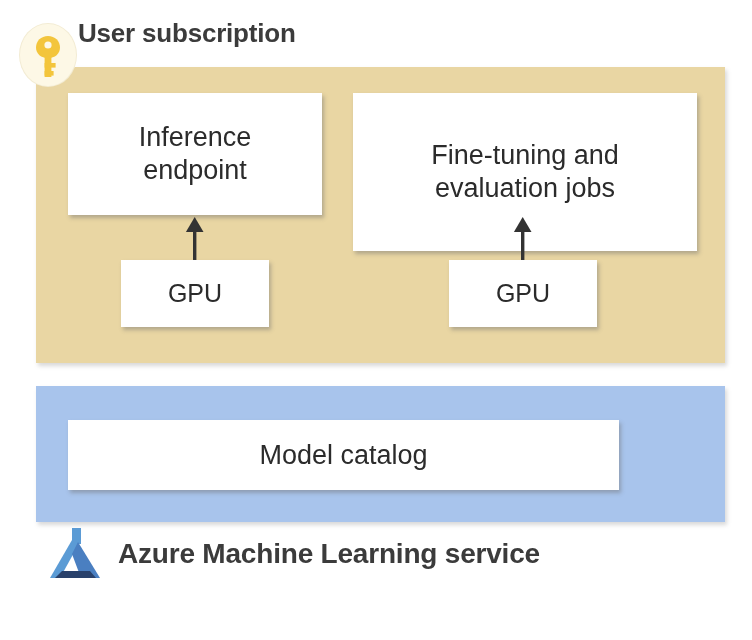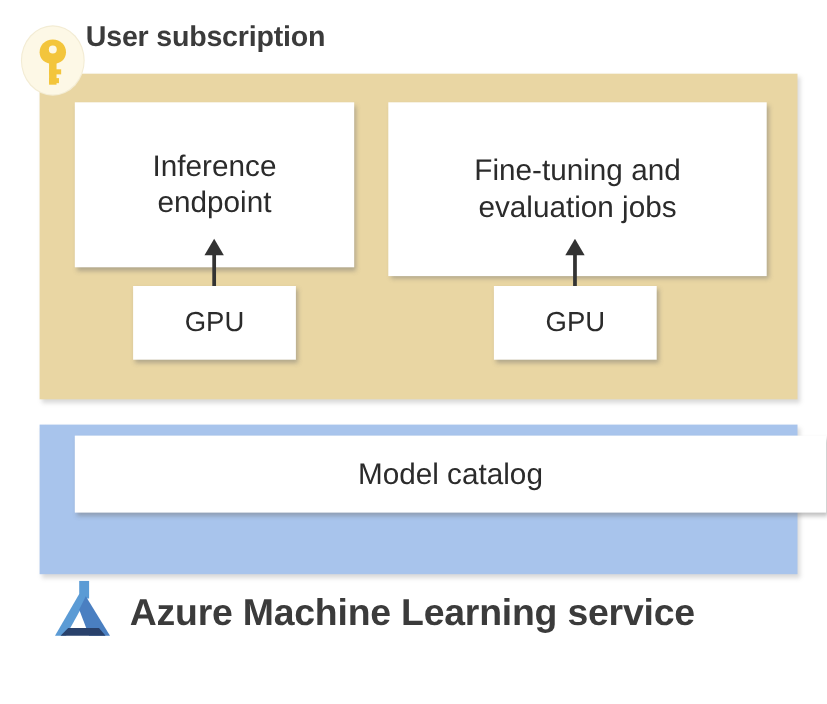--- a/index.html
+++ b/index.html
@@ -68,37 +68,37 @@
     background: #ffffff;
     box-shadow: 2px 3px 4px rgba(110,110,110,0.45);
     display: flex;
     align-items: center;
     justify-content: center;
     text-align: center;
     color: #2b2b2b;
     line-height: 1.22;
   }
   .box-inference {
-    left: 68px;  top: 93px;  width: 254px; height: 150px;
+    left: 68px;  top: 93px;  width: 254px; height: 122px;
     font-size: 27px;
   }
   .box-jobs {
     left: 353px; top: 93px;  width: 344px; height: 158px;
     font-size: 27px;
   }
   .box-gpu-left {
     left: 121px; top: 260px; width: 148px; height: 67px;
     font-size: 25px;
   }
   .box-gpu-right {
     left: 449px; top: 260px; width: 148px; height: 67px;
     font-size: 25px;
   }
   .box-catalog {
-    left: 68px;  top: 396px; width: 683px; height: 70px;
+    left: 68px;  top: 420px; width: 551px; height: 70px;
     font-size: 27px;
   }
 
   
   .arrow {
     position: absolute;
     width: 22px;
     height: 46px;
   }
   .arrow-left  { left: 184px; top: 216px; }
@@ -110,21 +110,21 @@
     left: 48px;
     top: 528px;
     width: 56px;
     height: 52px;
     z-index: 7;
   }
   .footer-label {
     position: absolute;
     left: 118px;
     top: 538px;
-    font-size: 34px;
+    font-size: 28px;
     font-weight: bold;
     color: #3b3b3b;
     letter-spacing: -0.2px;
     white-space: nowrap;
   }
 </style>
 </head>
 <body>
 
 <div id="canvas">

